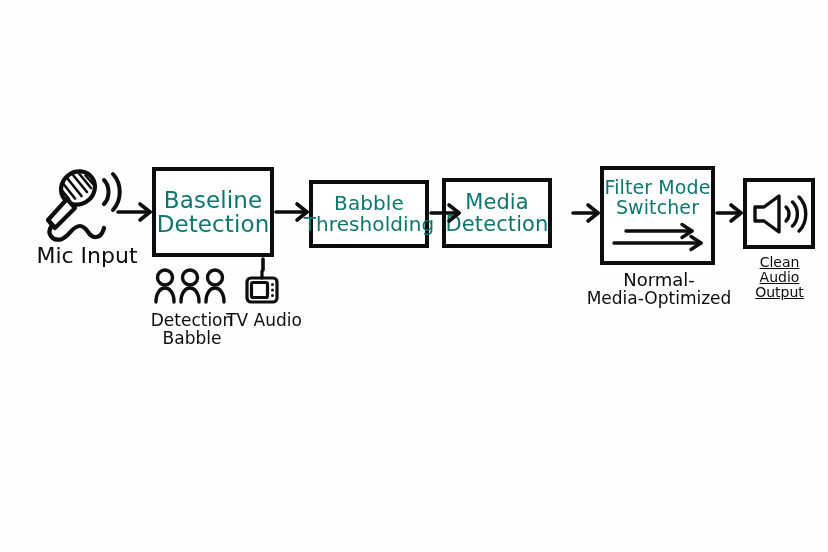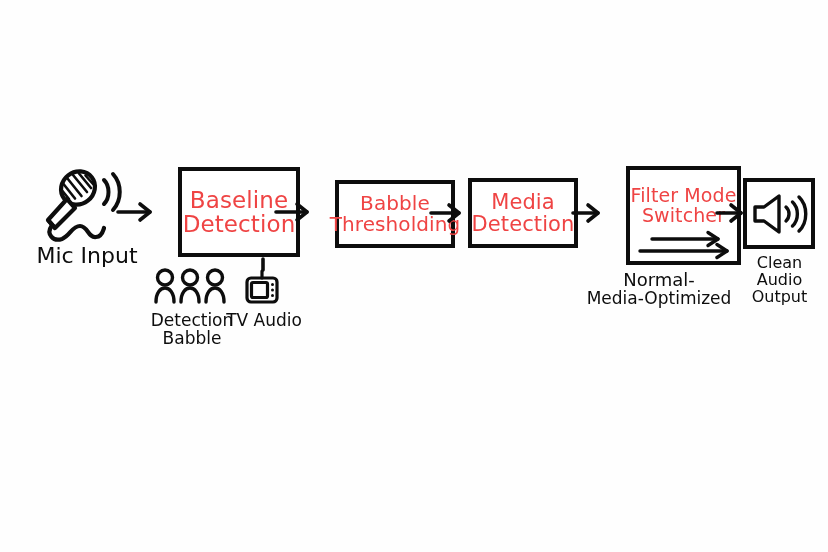--- a/index.html
+++ b/index.html
@@ -37,23 +37,22 @@
     position: absolute;
     box-sizing: border-box;
     border: 4px solid #0d0d0d;
     background: #ffffff;
     display: flex;
     flex-direction: column;
     align-items: center;
     justify-content: center;
     text-align: center;
     line-height: 1.05;
-    color: #ef4444;
+    color: #0f766e;
     letter-spacing: 0.1px;
-    margin-left: 26px;
   }
   .proc-box .line {
     display: block;
     white-space: nowrap;
   }
 
   
   .caption {
     position: absolute;
     text-align: center;
@@ -171,21 +170,21 @@
     <span class="line">Babble</span>
     <span class="line">Thresholding</span>
   </div>
 
   <div class="proc-box" style="left:442px; top:178px; width:110px; height:70px; font-size:21px;">
     <span class="line">Media</span>
     <span class="line">Detection</span>
   </div>
 
   <div class="proc-box" style="left:600px; top:166px; width:115px; height:99px; font-size:19px;
-              justify-content:flex-start; padding-top:16px;">
+              justify-content:flex-start; padding-top:8px;">
     <span class="line">Filter Mode</span>
     <span class="line">Switcher</span>
     <span style="margin-top:6px;">
       <svg width="100" height="28" viewBox="0 0 100 28">
         <g fill="none" stroke="#0d0d0d" stroke-width="3.4" stroke-linecap="round" stroke-linejoin="round">
 
           <line x1="18" y1="7" x2="84" y2="7"></line>
           <polyline points="74,0.5 84,7 74,13.5"></polyline>
 
           <line x1="6" y1="19" x2="93" y2="19"></line>
@@ -206,21 +205,21 @@
 
           <path d="M4 17 L13 17 L28 6 L28 42 L13 31 L4 31 Z" fill="#ffffff"></path>
 
           <path d="M35 17 C39 20.5, 39 27.5, 35 31"></path>
           <path d="M41.5 12 C48 18, 48 30, 41.5 36"></path>
           <path d="M48 7 C57 15.5, 57 32.5, 48 41"></path>
         </g>
       </svg>
     </span>
   </div>
-  <div class="caption" style="left:732px; top:255px; width:95px; font-size:16px;">
+  <div class="caption" style="left:732px; top:255px; width:95px; font-size:14px;text-decoration:underline;">
     <span class="line">Clean</span>
     <span class="line">Audio</span>
     <span class="line">Output</span>
   </div>
 
   <svg class="connector-layer" viewBox="0 0 828 552">
     <g fill="none" stroke="#0d0d0d" stroke-width="3.6" stroke-linecap="round" stroke-linejoin="round">
 
       <g>
         <line x1="118" y1="212" x2="150" y2="212"></line>

